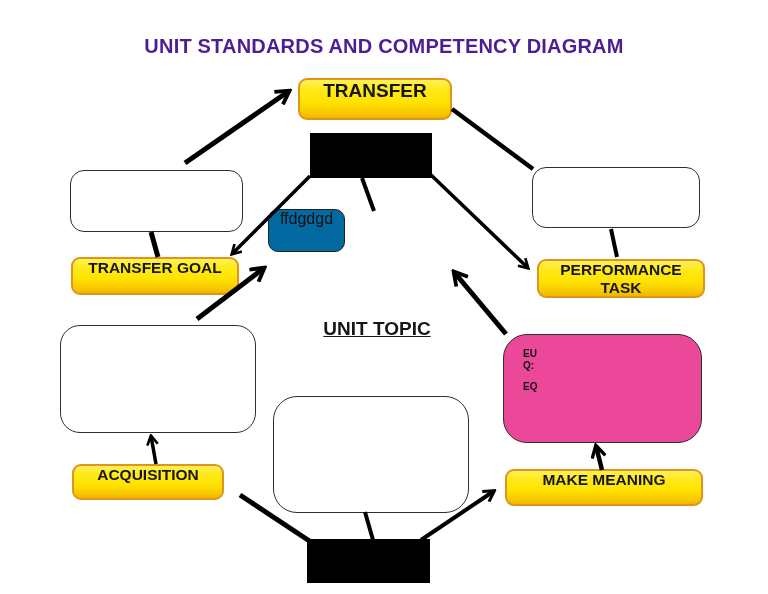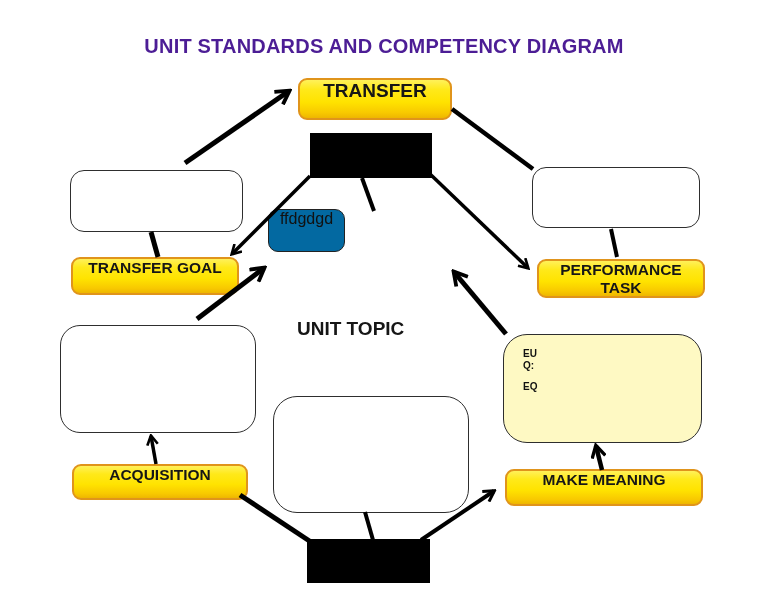--- a/index.html
+++ b/index.html
@@ -55,40 +55,41 @@
   }
   .node.note{
     background:#0369a1;
     border:1.6px solid #222;
     border-radius:10px;
     font-size:16px;
     font-weight:400;
     color:#111;
   }
   .node.euq{
-    background:#fef9c3;
+    background:#ec4899;
     border:1.4px solid #2e2e2e;
     border-radius:24px;
     align-items:flex-start;
     justify-content:flex-start;
     flex-direction:column;
     padding:13px 0 0 19px;
     font-size:10px;
     font-weight:bold;
     line-height:11.5px;
     color:#111;
     text-align:left;
   }
   .euq .gap-above{margin-top:10px;}
   .floating-label{
     position:absolute;
     font-weight:bold;
     color:#161616;
-    text-align:left;
+    text-align:center;
     z-index:2;
+    text-decoration:underline;
   }
 </style>
 </head>
 <body>
 
 <div class="canvas">
 
   <div class="title">UNIT STANDARDS AND COMPETENCY DIAGRAM</div>
 
   <div class="node empty" style="left:70px;top:170px;width:173px;height:62px;border-radius:14px;"></div>
@@ -108,21 +109,21 @@
 
   <div class="node yellow" style="left:298px;top:78px;width:154px;height:42px;font-size:19px;">
     <span>TRANSFER</span>
   </div>
   <div class="node yellow" style="left:71px;top:257px;width:168px;height:38px;font-size:15.5px;">
     <span>TRANSFER GOAL</span>
   </div>
   <div class="node yellow" style="left:537px;top:259px;width:168px;height:39px;font-size:15.5px;">
     <span>PERFORMANCE TASK</span>
   </div>
-  <div class="node yellow" style="left:72px;top:464px;width:176px;height:36px;font-size:15.5px;">
+  <div class="node yellow" style="left:72px;top:464px;width:152px;height:36px;font-size:15.5px;">
     <span>ACQUISITION</span>
   </div>
   <div class="node yellow" style="left:505px;top:469px;width:198px;height:37px;font-size:15.5px;">
     <span>MAKE MEANING</span>
   </div>
 
   <div class="node black" style="left:310px;top:133px;width:122px;height:45px;font-size:12.5px;">
     <span>PERFORMANCE</span>
     <span>STANDARD</span>
   </div>

